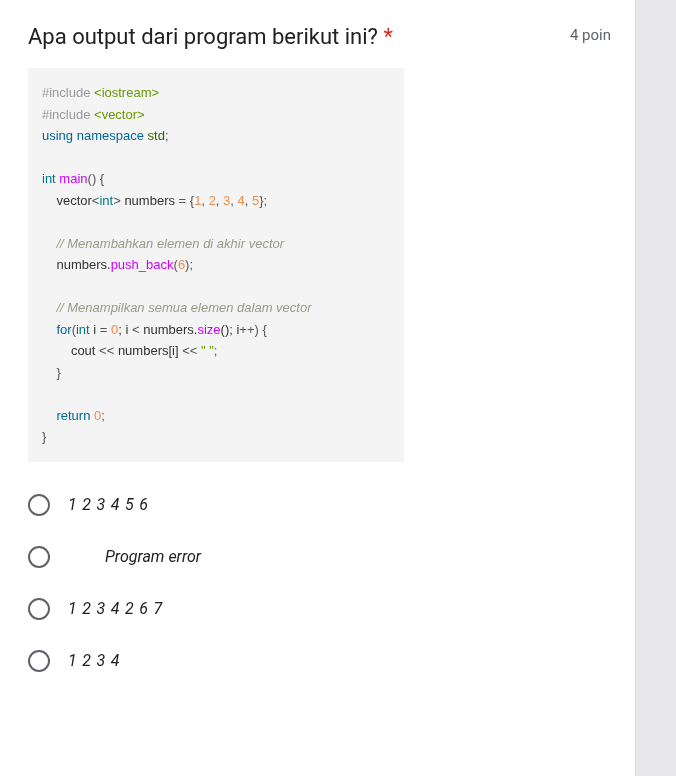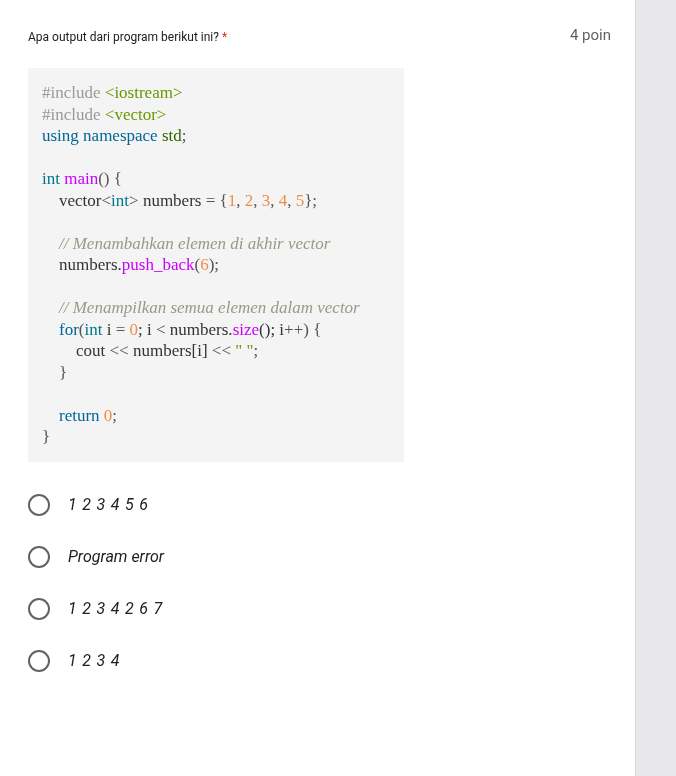--- a/index.html
+++ b/index.html
@@ -18,40 +18,40 @@
     padding: 24px 24px 0 28px;
     border-right: 1px solid #dadce0;
   }
   .question-row {
     display: flex;
     justify-content: space-between;
     align-items: flex-start;
     margin-bottom: 18px;
   }
   .question {
-    font-size: 12px;
+    font-size: 22px;
     color: #202124;
     line-height: 26px;
   }
   .required {
     color: #d93025;
   }
   .points {
     font-size: 15px;
     color: #5f6368;
     white-space: nowrap;
     padding-top: 2px;
     text-align: right;
   }
   .code-block {
     background: #f4f4f4;
     width: 376px;
     padding: 14px 12px 14px 14px;
-    font-family: Liberation Serif, serif;
-    font-size: 17px;
+    font-family: Liberation Sans, sans-serif;
+    font-size: 13px;
     line-height: 21.5px;
     color: #333;
     margin-bottom: 18px;
     white-space: pre;
   }
   
   .pp  { color: #999999; }  
   .str { color: #669900; }  
   .kw  { color: #006699; }  
   .typ { color: #007788; }  
@@ -119,21 +119,21 @@
 <span>    </span><span class="kw">return</span><span> </span><span class="num">0</span><span class="op">;</span>
 <span class="op">}</span></div>
 
   <div class="options">
     <div class="option">
       <div class="radio"></div>
       <div class="option-label">1 2 3 4 5 6</div>
     </div>
     <div class="option">
       <div class="radio"></div>
-      <div class="option-label" style="letter-spacing:0;">Program error</div>
+      <div class="option-label" style="letter-spacing:0;margin-left:37px;">Program error</div>
     </div>
     <div class="option">
       <div class="radio"></div>
       <div class="option-label">1 2 3 4 2 6 7</div>
     </div>
     <div class="option">
       <div class="radio"></div>
       <div class="option-label">1 2 3 4</div>
     </div>
   </div>

